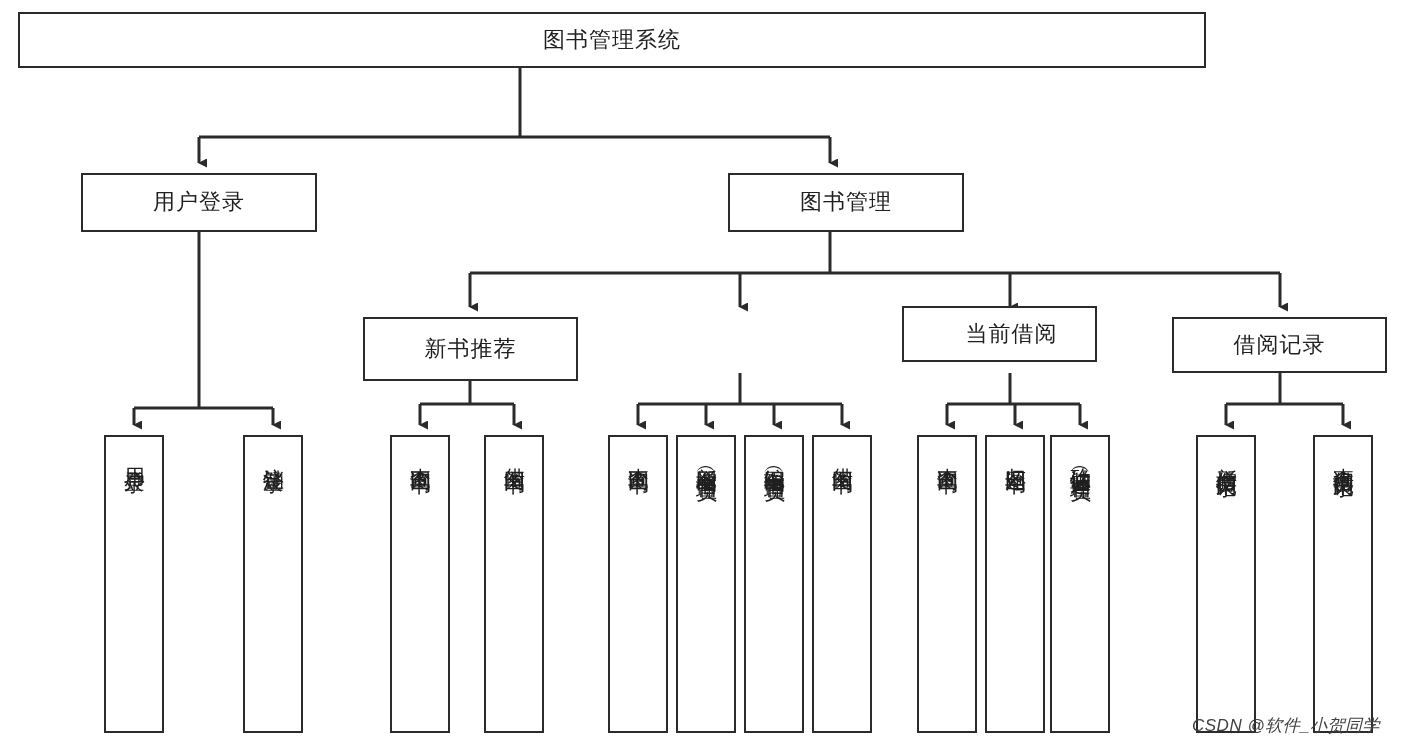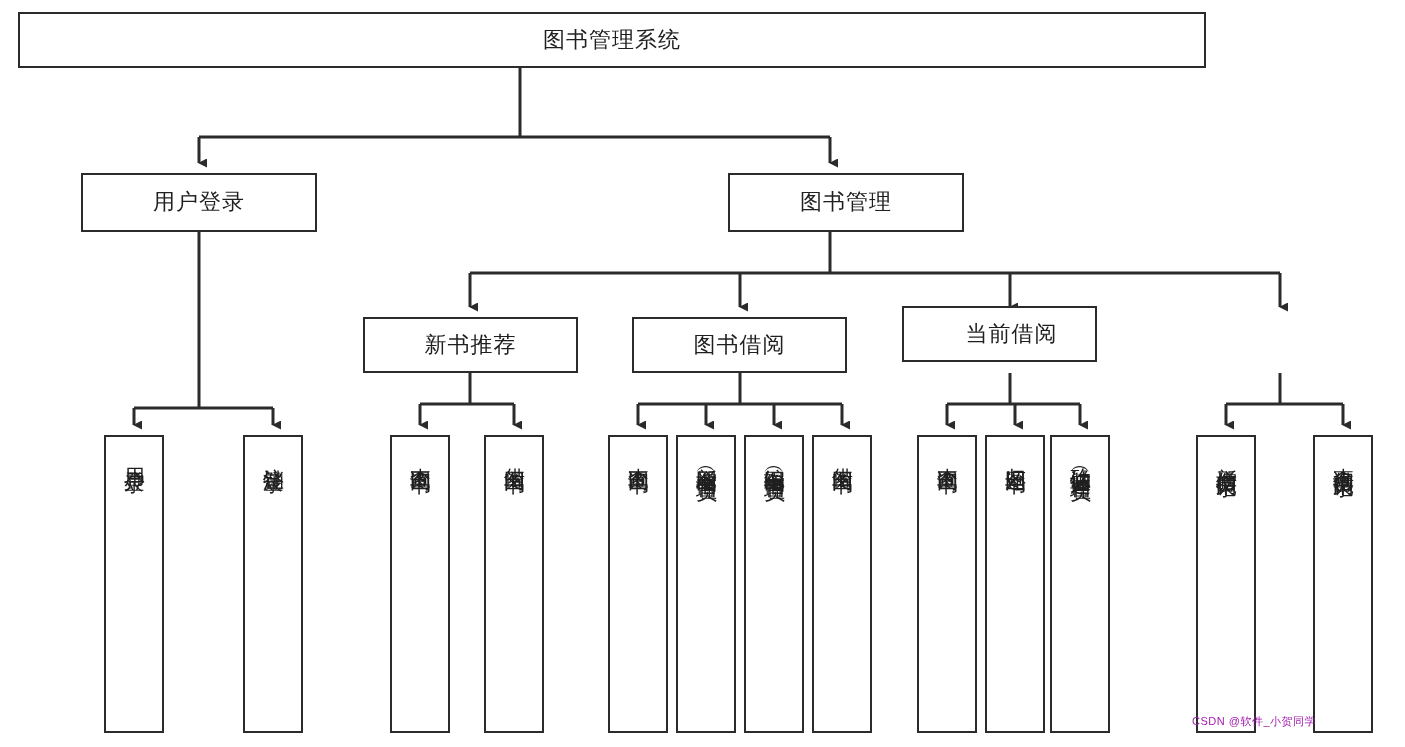--- a/index.html
+++ b/index.html
@@ -62,25 +62,26 @@
     font-size: 21px;
     line-height: 1.38;
     letter-spacing: 2px;
     white-space: normal;
     max-height: 272px;
   }
   #watermark {
     position: absolute;
     left: 1192px;
     top: 714px;
-    font-size: 11px;
-    color: #a21caf;
+    font-size: 17px;
+    color: #404040;
     letter-spacing: 0.5px;
     white-space: nowrap;
     z-index: 3;
+    font-style: italic;
   }
 </style>
 </head>
 <body>
 
 <div id="diagram-root">
 
   <svg id="connector-layer" viewBox="0 0 1405 747" xmlns="http://www.w3.org/2000/svg">
     <defs>
       <marker id="arrowhead" markerWidth="9" markerHeight="9" refX="4.5" refY="8" orient="auto" markerUnits="userSpaceOnUse">
@@ -136,29 +137,29 @@
     <span class="node-label">图书管理系统</span>
   </div>
 
   <div class="node level2" style="left:81px; top:173px; width:236px; height:59px;">
     <span class="node-label">用户登录</span>
   </div>
   <div class="node level2" style="left:712px; top:173px; width:236px; height:59px;margin-left:16px;">
     <span class="node-label">图书管理</span>
   </div>
 
-  <div class="node level3" style="left:363px; top:317px; width:215px; height:56px;align-items:center;">
+  <div class="node level3" style="left:363px; top:317px; width:215px; height:64px;align-items:center;">
     <span class="node-label">新书推荐</span>
-  </div>
-  <div class="node level3" style="left:632px; top:317px; width:215px; height:56px;">
-    <span class="node-label">图书借阅</span>
   </div>
   <div class="node level3" style="left:902px; top:306px; width:195px; height:56px;padding-left:24px;">
     <span class="node-label">当前借阅</span>
   </div>
+  <div class="node level3" style="left:1172px; top:317px; width:215px; height:56px;">
+    <span class="node-label">借阅记录</span>
+  </div>
 
   <div class="node leaf" style="left:104px; top:435px; width:60px; height:298px;">
     <span class="node-label">用户登录</span>
   </div>
   <div class="node leaf" style="left:243px; top:435px; width:60px; height:298px;">
     <span class="node-label">注销登录</span>
   </div>
   <div class="node leaf" style="left:390px; top:435px; width:60px; height:298px;">
     <span class="node-label">查询图书</span>
   </div>

